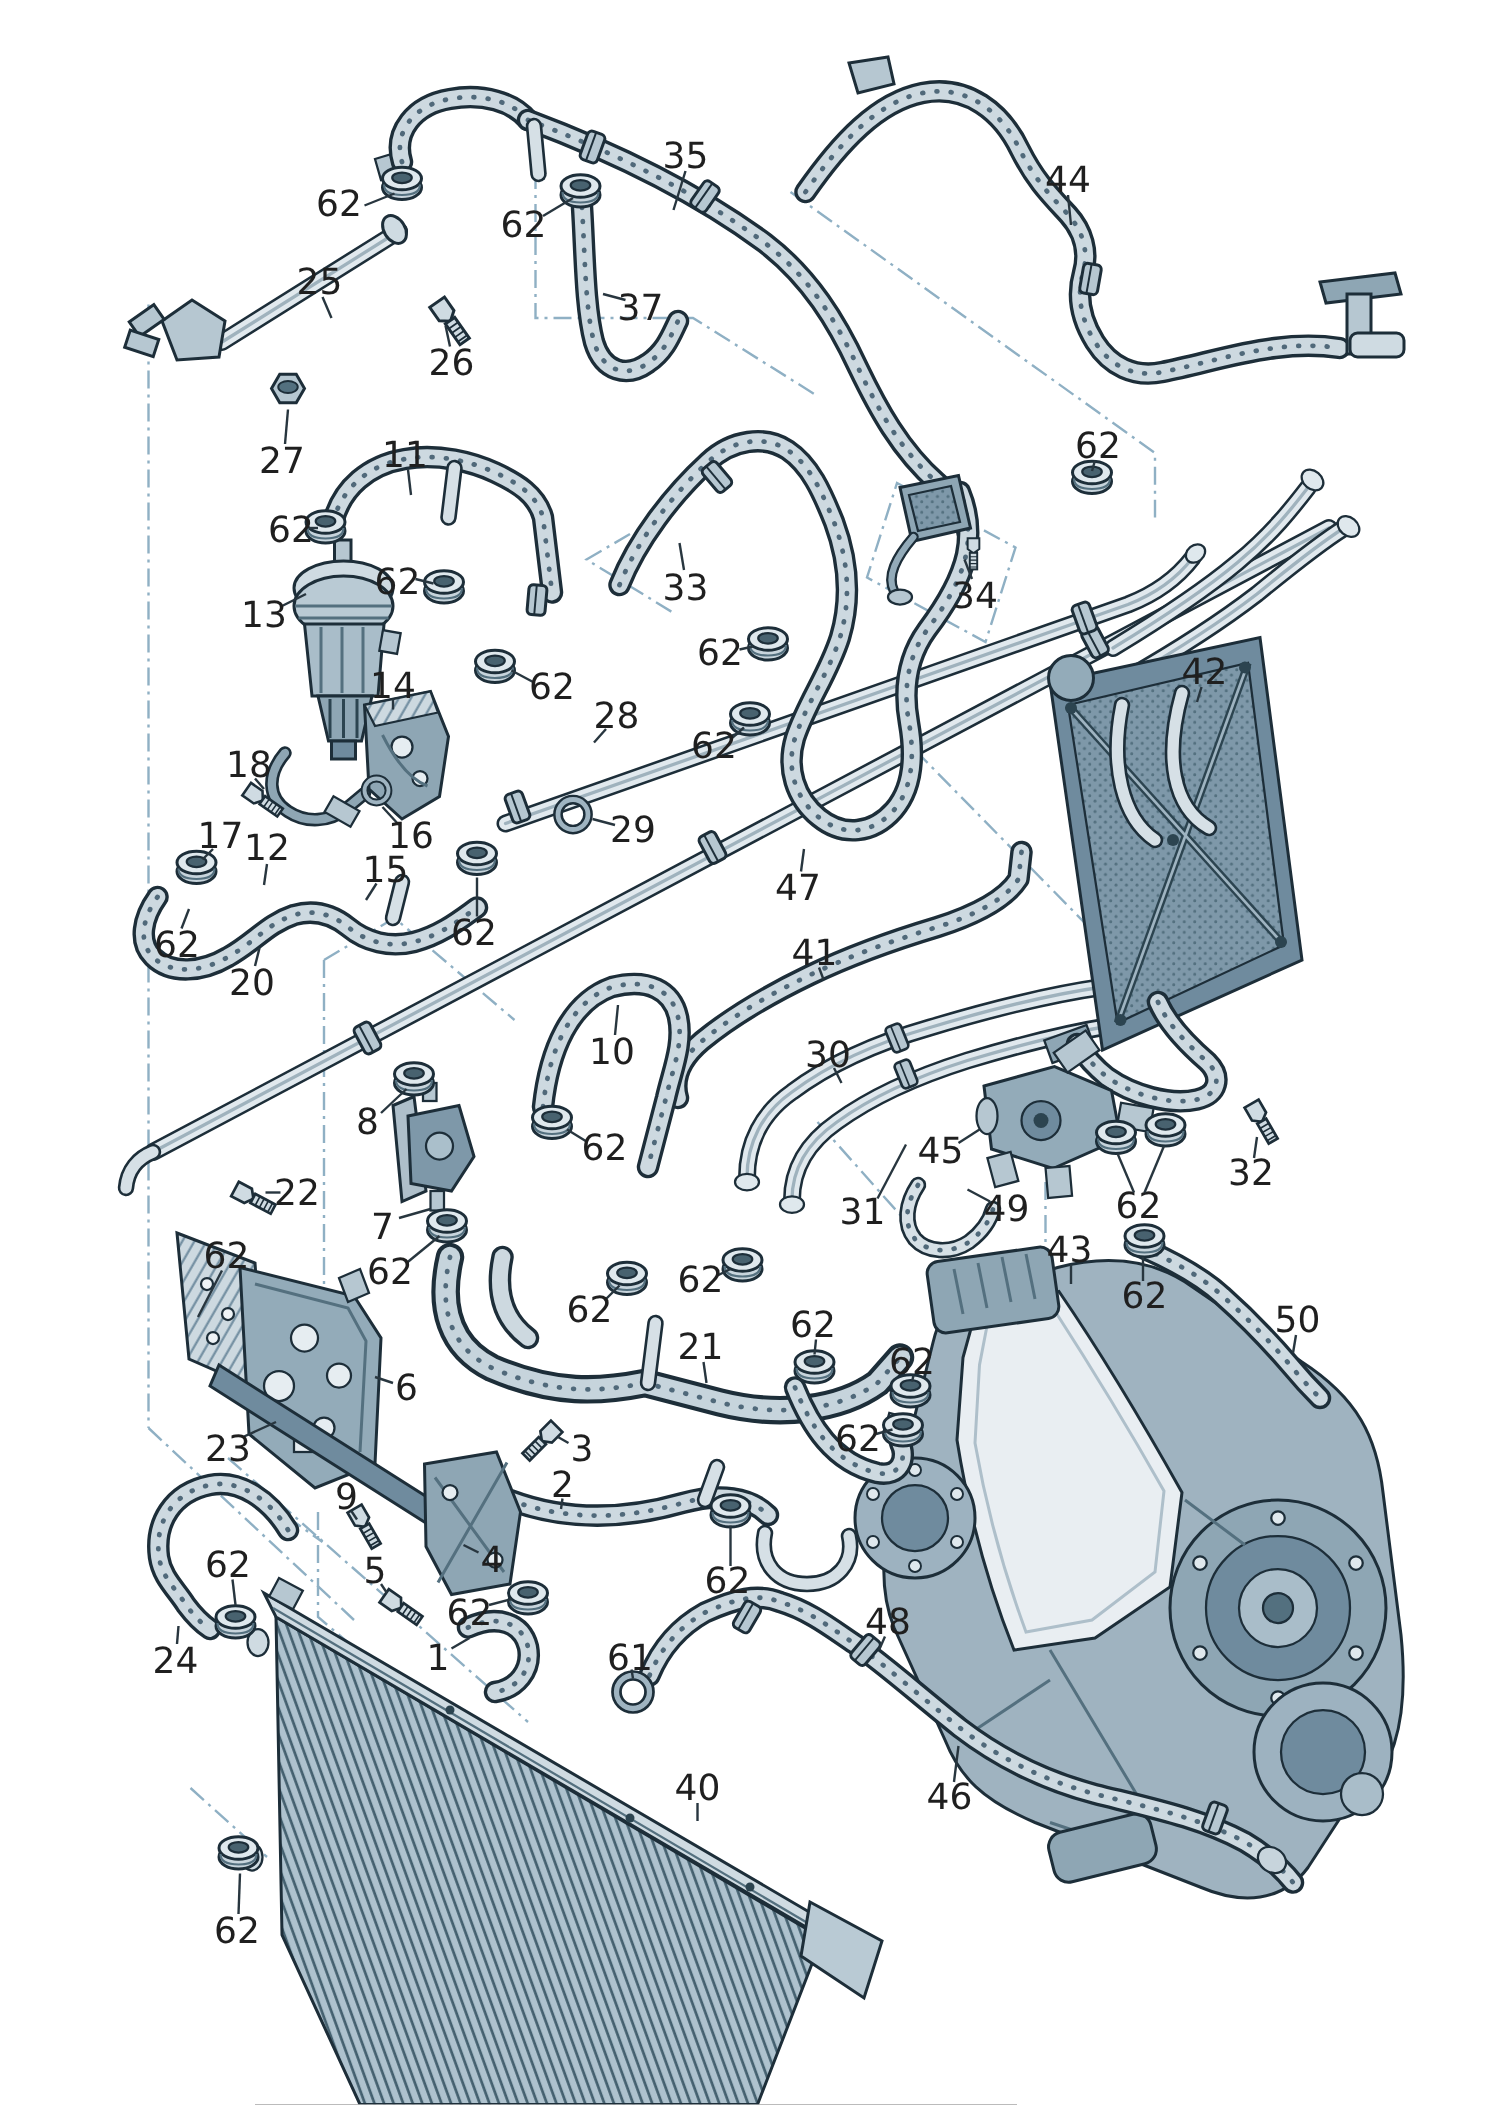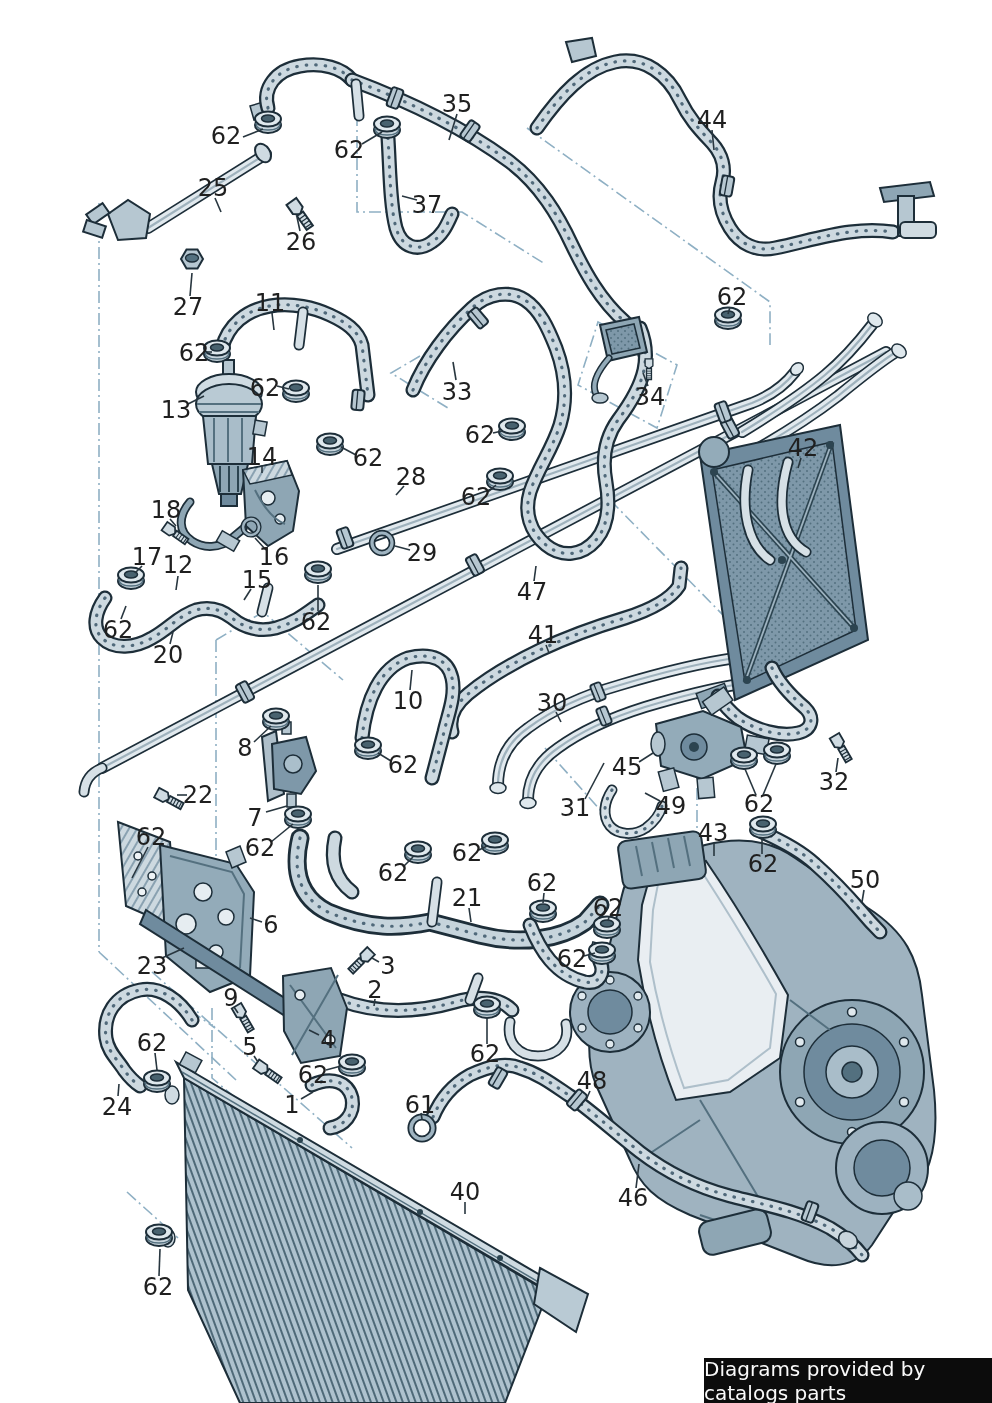--- a/index.html
+++ b/index.html
@@ -584,16 +584,13 @@
         <text x="465" y="1192" class="plabel">40</text>
         <line x1="636" y1="1188" x2="639" y2="1164" class="leader"></line>
         <text x="633" y="1198" class="plabel">46</text>
         <line x1="159" y1="1276" x2="160" y2="1249" class="leader"></line>
         <text x="158" y="1287" class="plabel">62</text>
         <line x1="756" y1="795" x2="745" y2="769" class="leader"></line>
         <line x1="763" y1="795" x2="776" y2="764" class="leader"></line>
       </g>
 </svg>
 
-<div class="footer">
-  <span>Diagrams provided by catalogs parts</span>
 </div>
-</div>
 
 </body></html>

